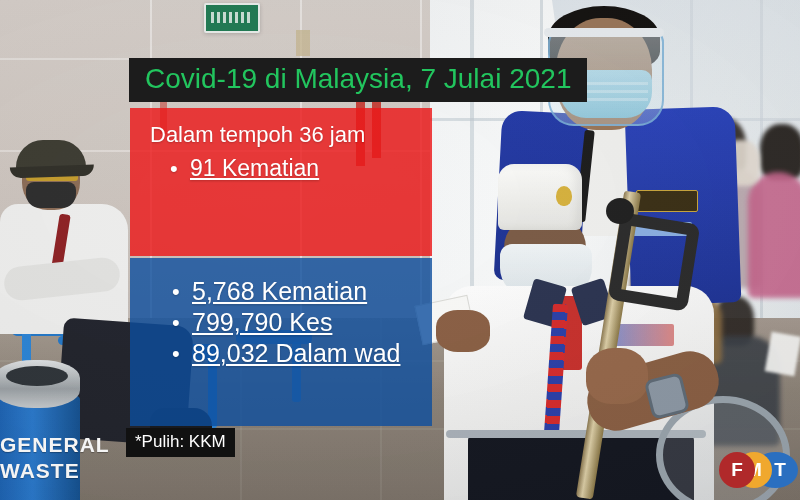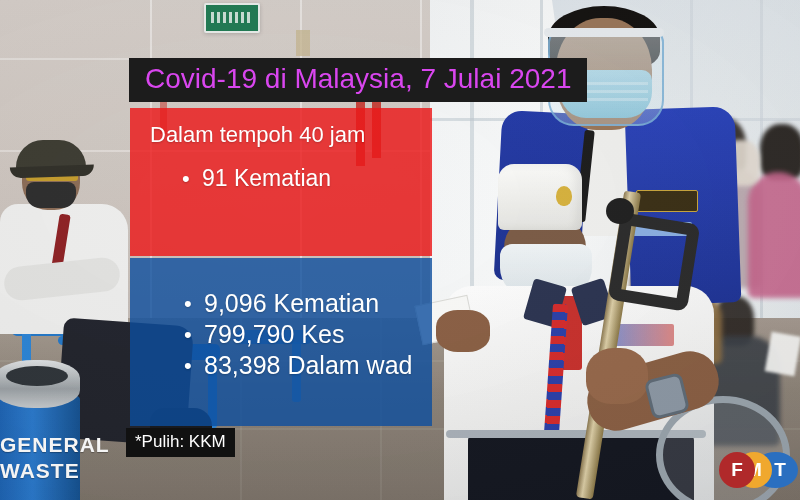--- a/index.html
+++ b/index.html
@@ -390,21 +390,21 @@
     background: radial-gradient(120% 95% at 35% 40%, rgba(255,255,255,0.03), rgba(0,0,0,0.07));
     pointer-events: none;
   }
 
   
   .title-bar {
     position: absolute;
     left: 129px; top: 58px;
     padding: 5px 16px 7px 16px;
     background: #1c1c1c;
-    color: #d946ef;
+    color: #22c55e;
     font-size: 28px;
     line-height: 32px;
     white-space: nowrap;
   }
 
   .stat-panel {
     position: absolute;
     left: 130px;
     width: 302px;
     color: #ffffff;
@@ -423,22 +423,23 @@
   }
   .panel-heading {
     font-size: 22px;
     line-height: 26px;
     margin: 0 0 6px 0;
     font-weight: normal;
     text-shadow: 0 1px 2px rgba(0,0,0,0.22);
   }
   .stat-list {
     list-style: none;
-    margin: 16px;
+    margin: 4px;
     padding: 0 0 0 36px;
+    text-decoration: underline;
   }
   .stat-list li {
     position: relative;
     line-height: 29px;
     white-space: nowrap;
     text-shadow: 0 1px 2px rgba(0,0,0,0.22);
   }
   .stat-list li::before {
     content: "\2022";
     position: absolute;
@@ -598,31 +599,31 @@
       <div>GENERAL</div>
       <div>WASTE</div>
     </div>
 
     <div class="photo-soften"></div>
   </div>
 
   <div class="title-bar">Covid-19 di Malaysia, 7 Julai 2021</div>
 
   <div class="stat-panel panel-red">
-    <p class="panel-heading">Dalam tempoh 40 jam</p>
+    <p class="panel-heading">Dalam tempoh 36 jam</p>
     <ul class="stat-list">
       <li>91 Kematian</li>
     </ul>
   </div>
 
   <div class="stat-panel panel-blue">
     <ul class="stat-list">
-      <li>9,096 Kematian</li>
+      <li>5,768 Kematian</li>
       <li>799,790 Kes</li>
-      <li>83,398 Dalam wad</li>
+      <li>89,032 Dalam wad</li>
     </ul>
   </div>
 
   <div class="source-bar">*Pulih: KKM</div>
 
   <div class="fmt-logo">
     <div class="fmt-circle fmt-f">F</div>
     <div class="fmt-circle fmt-m">M</div>
     <div class="fmt-circle fmt-t">T</div>
   </div>

